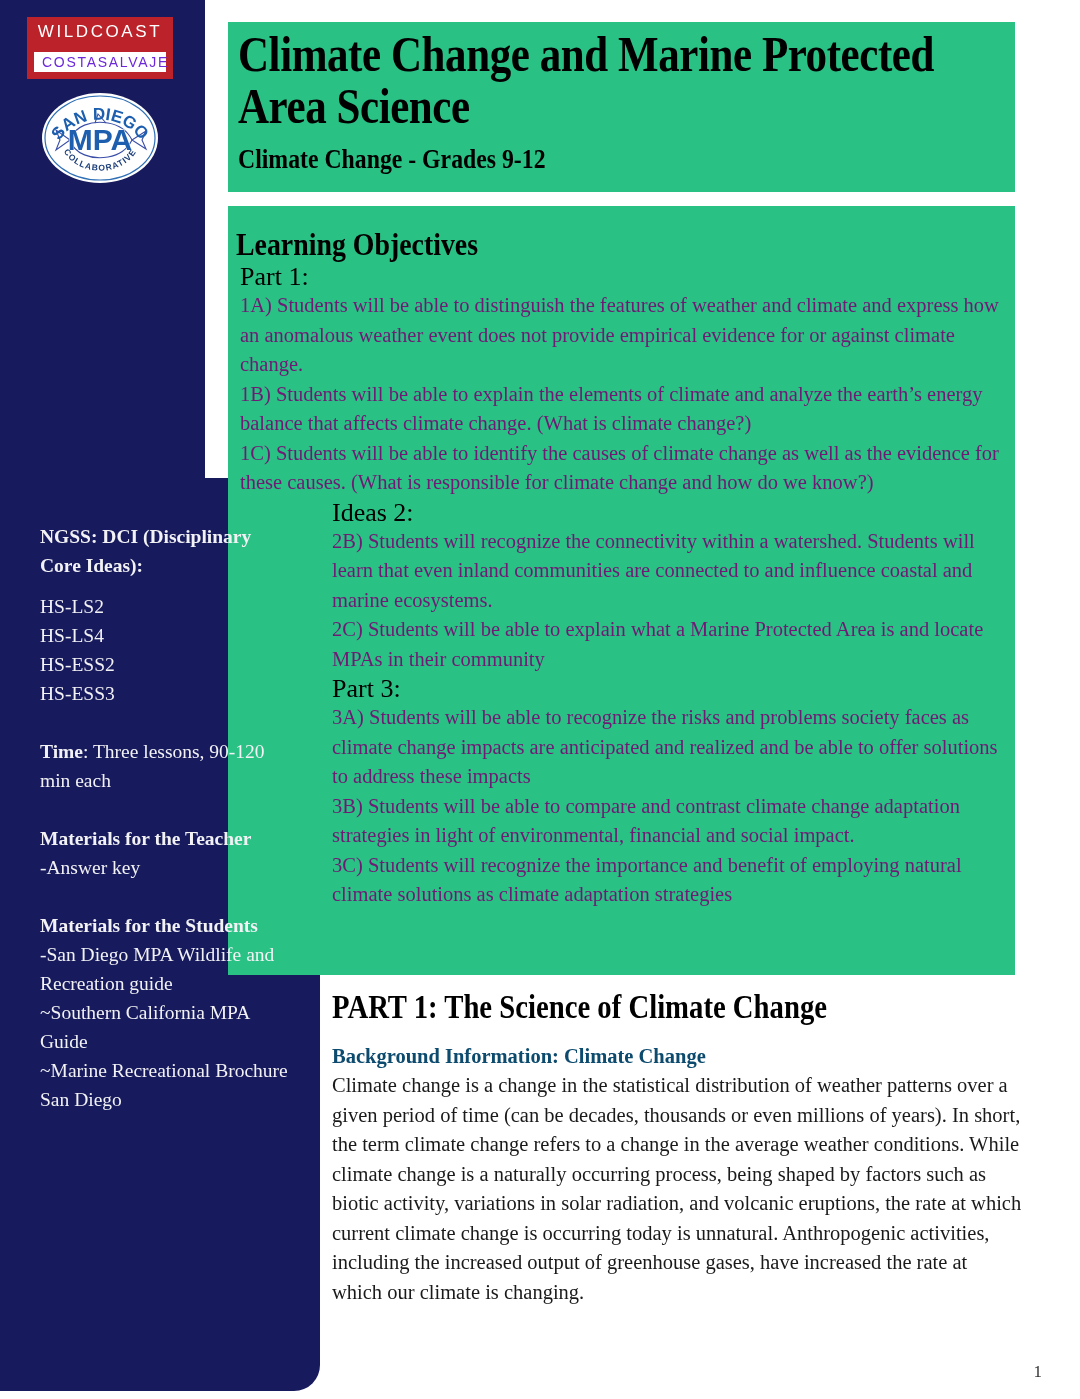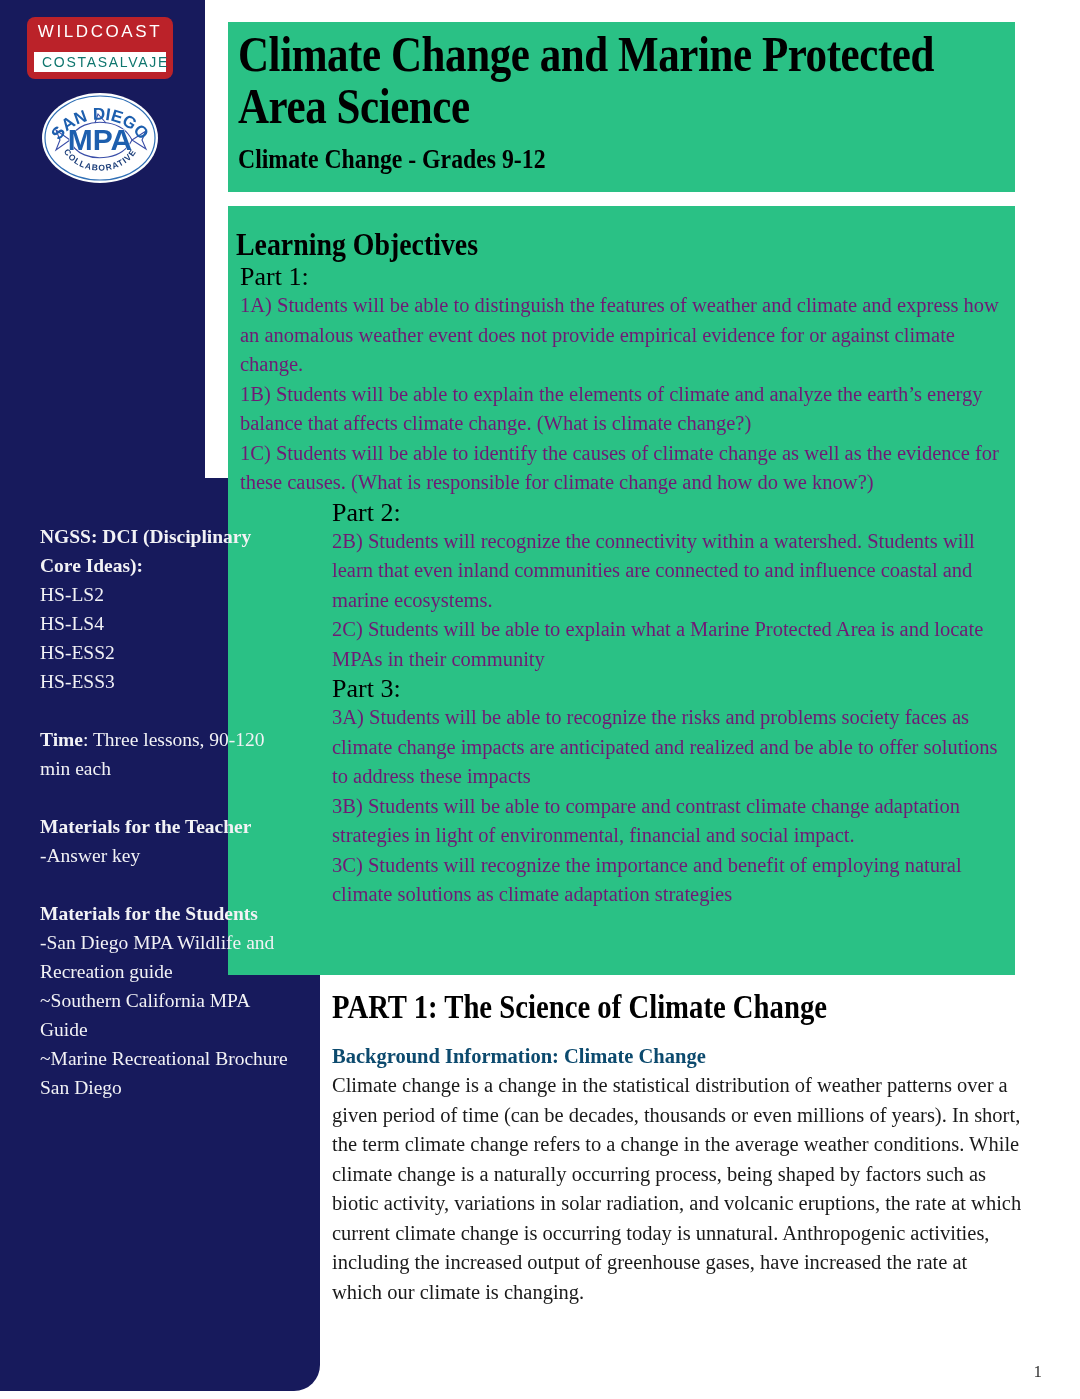--- a/index.html
+++ b/index.html
@@ -44,34 +44,33 @@
     left: 27px;
     top: 17px;
     width: 146px;
     height: 62px;
     background: #bb2229;
     box-sizing: border-box;
     padding: 6px 7px 7px 7px;
     display: flex;
     flex-direction: column;
     justify-content: space-between;
-    border-radius: 8px;
   }
   .logo-wildcoast .wc-top {
     color: #ffffff;
     font-family: "Liberation Sans", "DejaVu Sans", sans-serif;
     font-size: 17px;
     font-weight: 400;
     letter-spacing: 2.6px;
     text-align: center;
     line-height: 1;
   }
   .logo-wildcoast .wc-bottom {
     background: #ffffff;
-    color: #0f766e;
+    color: #6d28d9;
     font-family: "Liberation Sans", "DejaVu Sans", sans-serif;
     font-size: 14px;
     font-weight: 400;
     letter-spacing: 1.7px;
     text-align: center;
     line-height: 1.45;
     padding-left: 8px;
   }
 
   .logo-mpa {
@@ -86,21 +85,21 @@
   .sidebar-text {
     position: absolute;
     left: 40px;
     top: 522px;
     width: 252px;
     color: #f2f2f5;
     font-size: 19.5px;
     line-height: 29px;
   }
   .sidebar-text .bold { font-weight: bold; }
-  .sidebar-block { margin: 0 0 0 0; }
+  .sidebar-block { margin: 0 0 12px 0; }
   .sidebar-gap { height: 29px; }
 
   
   .green-title {
     position: absolute;
     left: 228px;
     top: 22px;
     width: 787px;
     height: 170px;
     background: #2ac185;
@@ -256,21 +255,21 @@
     <div class="lo-heading">Learning Objectives</div>
 
     <div class="lo-col-narrow">
       <div class="lo-part">Part 1:</div>
       <div class="lo-item">1A) Students will be able to distinguish the features of weather and climate and express how an anomalous weather event does not provide empirical evidence for or against climate change.</div>
       <div class="lo-item">1B) Students will be able to explain the elements of climate and analyze the earth’s energy balance that affects climate change. (What is climate change?)</div>
       <div class="lo-item">1C) Students will be able to identify the causes of climate change as well as the evidence for these causes. (What is responsible for climate change and how do we know?)</div>
     </div>
 
     <div class="lo-col-wide">
-      <div class="lo-part">Part 2:</div>
+      <div class="lo-part">Ideas 2:</div>
       <div class="lo-item">2B) Students will recognize the connectivity within a watershed. Students will learn that even inland communities are connected to and influence coastal and marine ecosystems.</div>
       <div class="lo-item">2C) Students will be able to explain what a Marine Protected Area is and locate MPAs in their community</div>
     </div>
 
     <div class="lo-col-wide">
       <div class="lo-part">Part 3:</div>
       <div class="lo-item">3A) Students will be able to recognize the risks and problems society faces as climate change impacts are anticipated and realized and be able to offer solutions to address these impacts</div>
       <div class="lo-item">3B) Students will be able to compare and contrast climate change adaptation strategies in light of environmental, financial and social impact.</div>
       <div class="lo-item">3C) Students will recognize the importance and benefit of employing natural climate solutions as climate adaptation strategies</div>
     </div>

